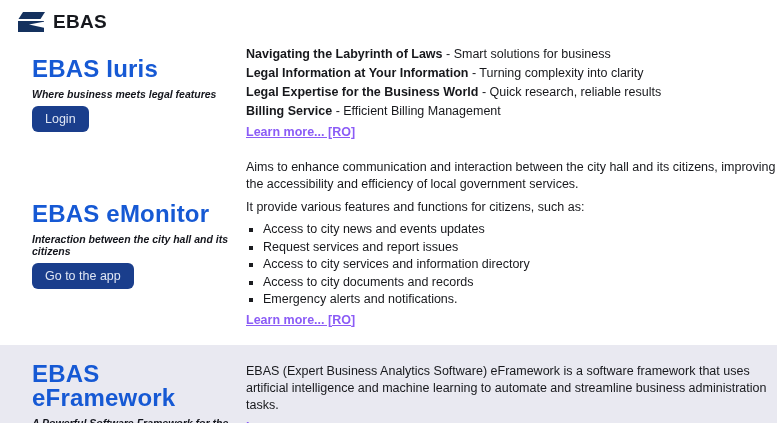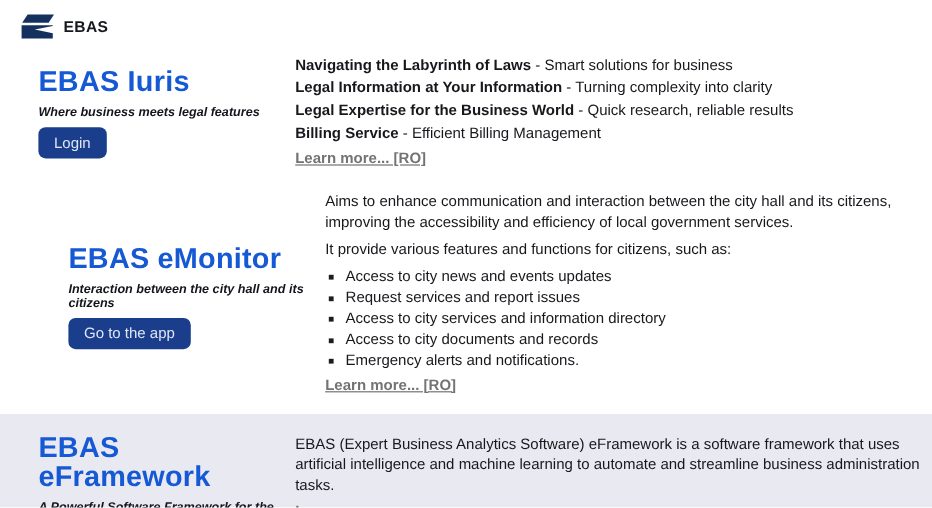--- a/index.html
+++ b/index.html
@@ -14,21 +14,21 @@
   
   .header {
     display: flex;
     align-items: center;
     padding: 8px 0 0 14px;
     height: 36px;
   }
   .logo-mark { width: 32px; height: 22px; display: block; }
   .brand-text {
     margin-left: 7px;
-    font-size: 13px;
+    font-size: 19px;
     font-weight: bold;
     color: #16181d;
     letter-spacing: 0.3px;
   }
 
   
   .row { display: flex; align-items: center; }
   .col-left { width: 246px; flex: 0 0 246px; padding-left: 32px; }
   .col-right { flex: 1; }
 
@@ -57,21 +57,21 @@
     font-size: 12.5px;
     font-family: "Liberation Sans", sans-serif;
     cursor: pointer;
   }
 
   .feature-line { font-size: 12.5px; line-height: 19px; color: #17181c; }
   .feature-line b { font-weight: bold; }
 
   .link {
     display: inline-block;
-    color: #737373;
+    color: #8b5cf6;
     font-size: 12.5px;
     font-weight: 600;
     text-decoration: underline;
     cursor: pointer;
   }
 
   .para { font-size: 12.5px; line-height: 17px; color: #17181c; }
 
   ul.bullets { list-style: none; margin-top: 5px; }
   ul.bullets li {
@@ -87,21 +87,21 @@
     left: 3px;
     top: 7px;
     width: 4px;
     height: 4px;
     background: #1b1c20;
   }
 
   .row-iuris   { margin-top: 9px; }
   .row-iuris .col-left { margin-top: 3px; }
   .row-emonitor { margin-top: 19px; }
-  .row-emonitor .col-left { margin-top: 5px; margin-left: 25px; }
+  .row-emonitor .col-left { margin-top: 5px; }
   .mt6  { margin-top: 6px; }
   .mt4  { margin-top: 4px; }
 
   
   .band {
     position: absolute;
     left: 0; right: 0;
     top: 345px;
     bottom: 0;
     background: #e9e9f1;

